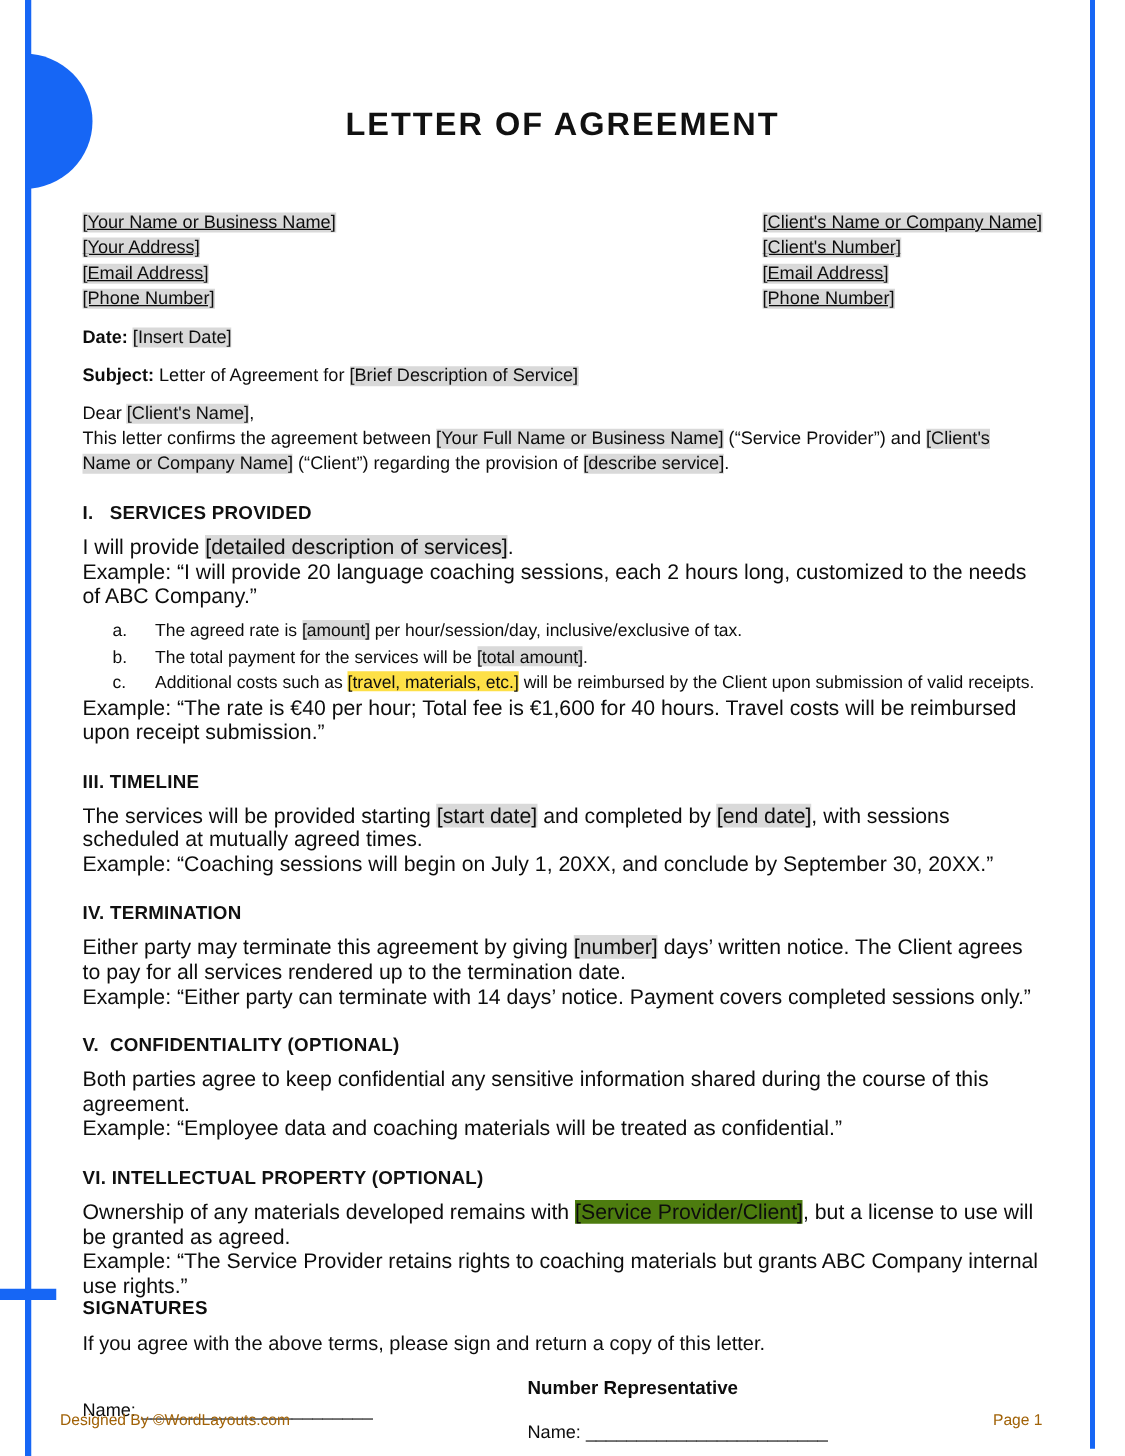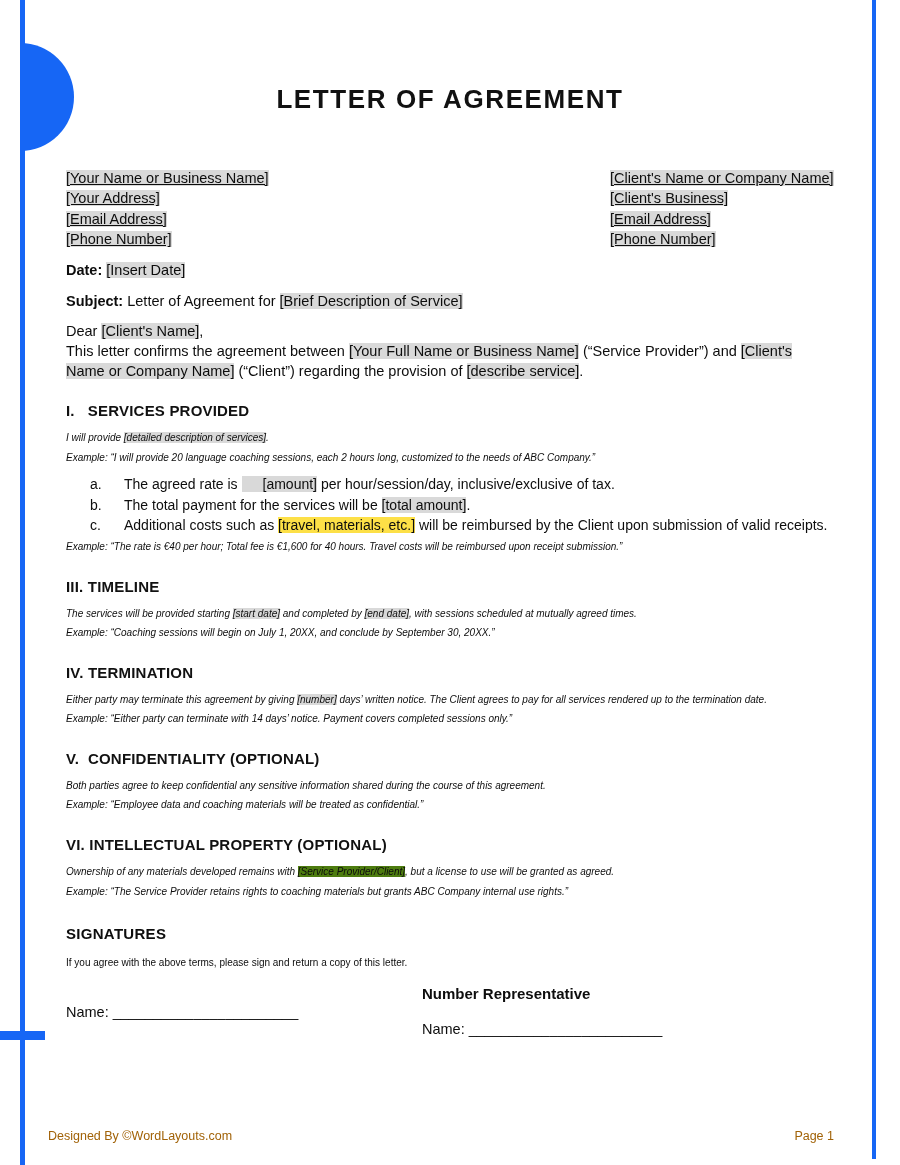--- a/index.html
+++ b/index.html
@@ -111,23 +111,22 @@
     font-weight: bold;
     letter-spacing: 0.2px;
     margin: 0;
     color: #111111;
   }
   .sec-head.spaced-top { margin-top: 21px; }
   .sec-head .num-pad { display: inline-block; }
 
   .sec-body {
     margin-top: 9px;
-    font-size: 10px;
+    font-size: 17px;
     line-height: 19.6px;
-    font-style: italic;
   }
   .sec-body .line { margin: 0; }
 
   ol.alpha-list {
     list-style: none;
     margin: 7px 0 0 0;
     padding: 0;
     font-size: 14px;
     line-height: 20.5px;
   }
@@ -141,21 +140,21 @@
   }
 
   .sig-head {
     font-size: 15px;
     font-weight: bold;
     letter-spacing: 0.3px;
     margin: 0;
   }
   .sig-intro {
     margin-top: 11px;
-    font-size: 10px;
+    font-size: 16px;
     line-height: 19.6px;
   }
   .sig-grid {
     display: flex;
     margin-top: 12px;
   }
   .sig-col { width: 356px; }
   .sig-col-title {
     font-size: 15px;
     font-weight: bold;
@@ -194,21 +193,21 @@
 
     <div class="party-block">
       <div class="party-col left">
         <p class="party-line"><span class="hl" style="background: rgb(217, 217, 217);">[Your Name or Business Name]</span></p>
         <p class="party-line"><span class="hl" style="background: rgb(217, 217, 217);">[Your Address]</span></p>
         <p class="party-line"><span class="hl" style="background: rgb(217, 217, 217);">[Email Address]</span></p>
         <p class="party-line"><span class="hl" style="background: rgb(217, 217, 217);">[Phone Number]</span></p>
       </div>
       <div class="party-col right">
         <p class="party-line"><span class="hl" style="background: rgb(217, 217, 217);">[Client's Name or Company Name]</span></p>
-        <p class="party-line"><span class="hl" style="background: rgb(217, 217, 217);">[Client's Business]</span></p>
+        <p class="party-line"><span class="hl" style="background: rgb(217, 217, 217);">[Client's Number]</span></p>
         <p class="party-line"><span class="hl" style="background: rgb(217, 217, 217);">[Email Address]</span></p>
         <p class="party-line"><span class="hl" style="background: rgb(217, 217, 217);">[Phone Number]</span></p>
       </div>
     </div>
 
     <p class="meta-line date"><b>Date:</b> <span class="hl" style="background: rgb(217, 217, 217);">[Insert Date]</span></p>
 
     <p class="meta-line subject"><b>Subject:</b> <span>Letter of Agreement for</span> <span class="hl" style="background: rgb(217, 217, 217);">[Brief Description of Service]</span></p>
 
     <p class="para salutation"><span>Dear</span> <span class="hl" style="background: rgb(217, 217, 217);">[Client's Name]</span><span>,</span></p>
@@ -216,21 +215,21 @@
 
     <p class="sec-head spaced-top"><span class="num-pad">I.</span>&nbsp;&nbsp;&nbsp;<span>SERVICES PROVIDED</span></p>
     <div class="sec-body">
       <p class="line"><span>I will provide</span> <span class="hl" style="background: rgb(217, 217, 217);">[detailed description of services]</span><span>.</span></p>
       <p class="line">Example: “I will provide 20 language coaching sessions, each 2 hours long, customized to the needs of ABC Company.”</p>
     </div>
 
     <ol class="alpha-list">
       <li>
         <span class="marker">a.</span>
-        <span><span>The agreed rate is</span> <span class="hl" style="background: rgb(217, 217, 217); padding-left: 21px;">[amount]</span> <span>per hour/session/day, inclusive/exclusive of tax.</span></span>
+        <span><span>The agreed rate is</span> <span class="hl" style="background: rgb(217, 217, 217);">[amount]</span> <span>per hour/session/day, inclusive/exclusive of tax.</span></span>
       </li>
       <li>
         <span class="marker">b.</span>
         <span><span>The total payment for the services will be</span> <span class="hl" style="background: rgb(217, 217, 217);">[total amount]</span><span>.</span></span>
       </li>
       <li>
         <span class="marker">c.</span>
         <span><span>Additional costs such as</span> <span class="hl" style="background: #fde047;">[travel, materials, etc.]</span> <span>will be reimbursed by the Client upon submission of valid receipts.</span></span>
       </li>
     </ol>
@@ -255,21 +254,21 @@
       <p class="line">Both parties agree to keep confidential any sensitive information shared during the course of this agreement.</p>
       <p class="line">Example: “Employee data and coaching materials will be treated as confidential.”</p>
     </div>
 
     <p class="sec-head spaced-top"><span class="num-pad">VI.</span>&nbsp;<span>INTELLECTUAL PROPERTY (OPTIONAL)</span></p>
     <div class="sec-body">
       <p class="line"><span>Ownership of any materials developed remains with</span> <span class="hl" style="background: #4d7c0f;">[Service Provider/Client]</span><span>, but a license to use will be granted as agreed.</span></p>
       <p class="line">Example: “The Service Provider retains rights to coaching materials but grants ABC Company internal use rights.”</p>
     </div>
 
-    <p class="sig-head" style="margin-top:24px;">SIGNATURES</p>
+    <p class="sig-head" style="">SIGNATURES</p>
     <p class="sig-intro">If you agree with the above terms, please sign and return a copy of this letter.</p>
 
     <div class="sig-grid">
       <div class="sig-col">
         <p class="sig-field">Name: _______________________</p>
 
       </div>
       <div class="sig-col">
         <p class="sig-col-title">Number Representative</p>
         <p class="sig-field">Name: ________________________</p>

